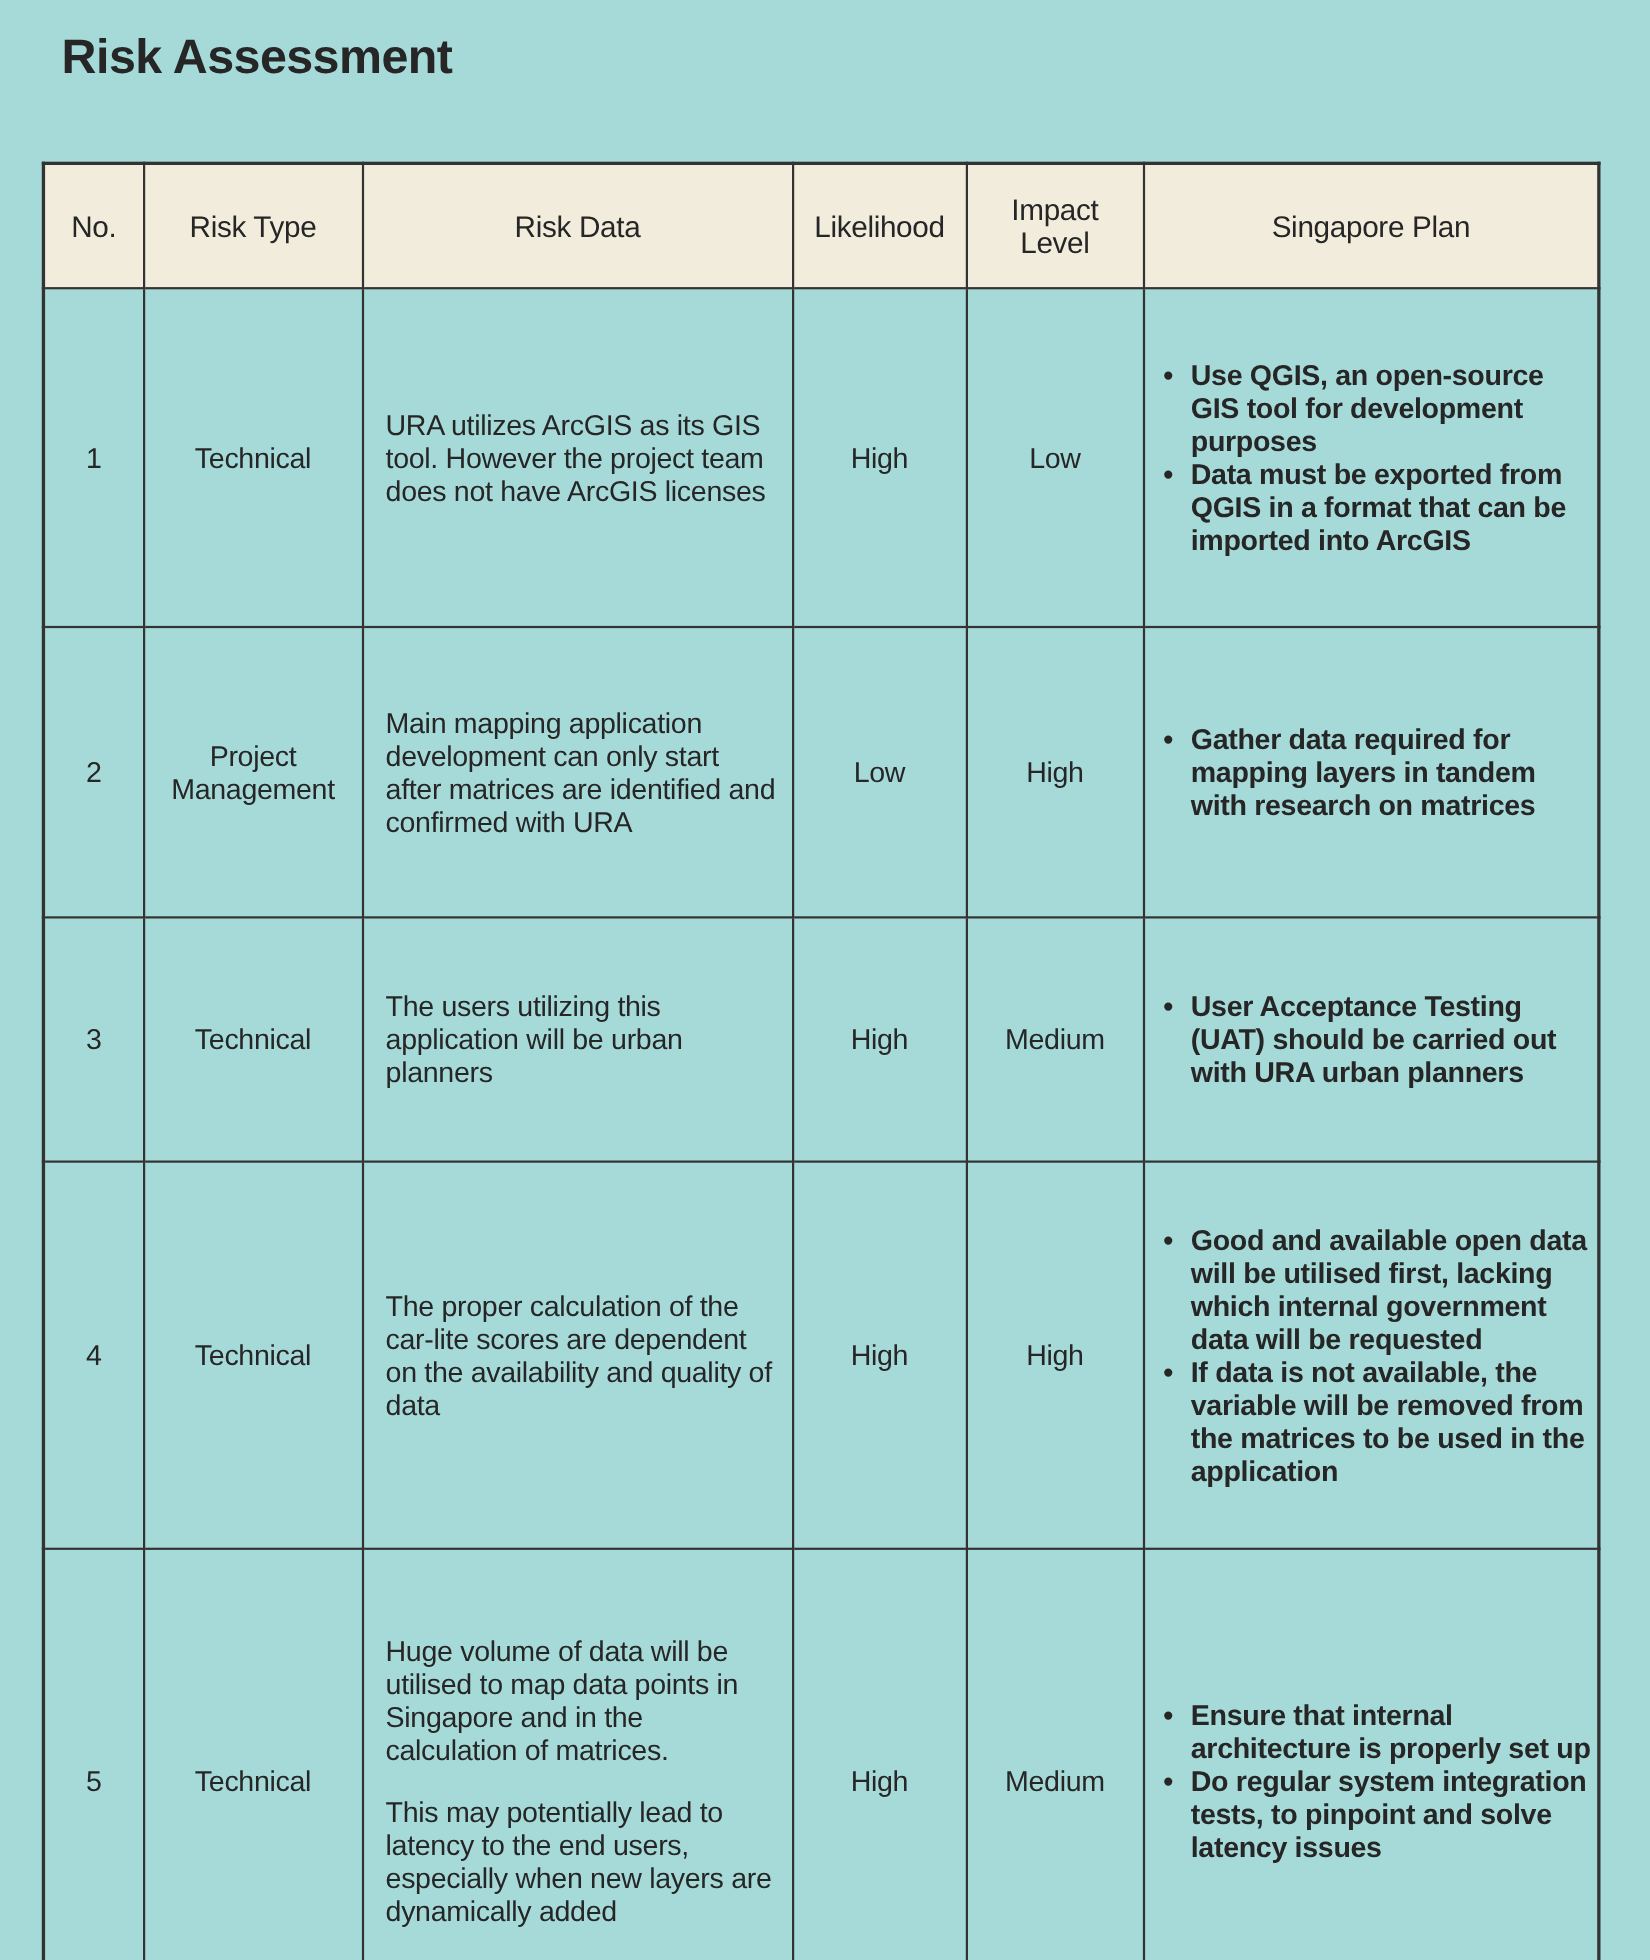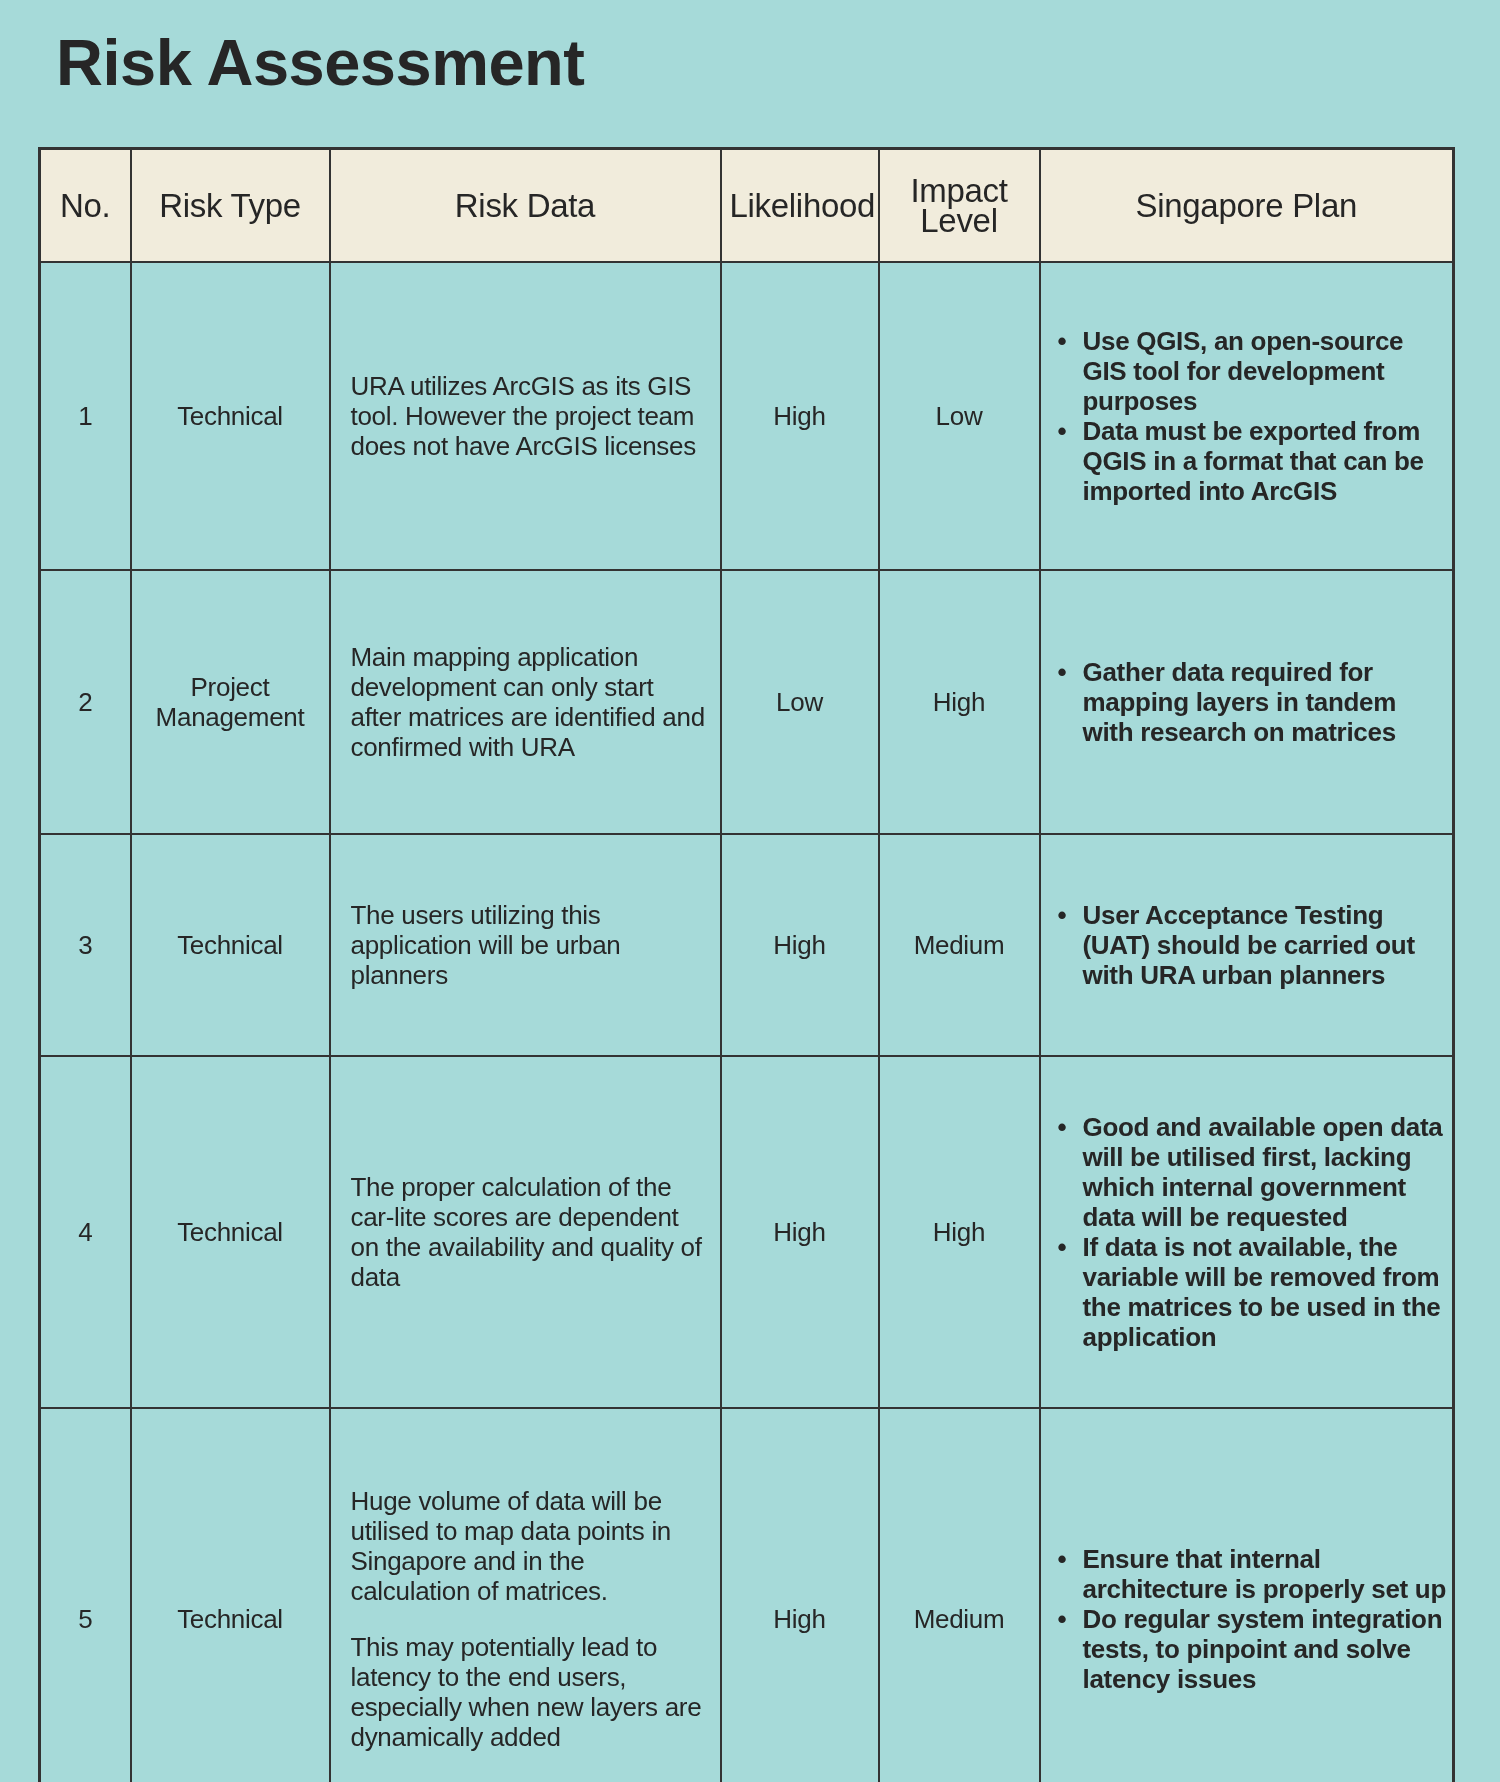--- a/index.html
+++ b/index.html
@@ -14,21 +14,21 @@
     background:var(--background);
     font-family:"Liberation Sans", sans-serif;
     color:var(--text);
     position:relative;
     overflow:hidden;
   }
   .page-title{
     position:absolute;
     left:56px;top:30px;
     margin:0;
-    font-size:65px;
+    font-size:44px;
     font-weight:600;
     letter-spacing:-0.5px;
     line-height:1;
     color:var(--text);
   }
   table.risk-table{
     position:absolute;
     left:38px;top:147px;
     width:1414px;
     border-collapse:collapse;
@@ -39,21 +39,21 @@
     border:2px solid var(--border);
     vertical-align:middle;
     font-size:26px;
     letter-spacing:-0.3px;
     line-height:30px;
     padding:0;
   }
   .risk-table thead th{
     background:var(--header_bg);
     font-weight:400;
-    font-size:33px;
+    font-size:27px;
     text-align:center;
     height:103px;
     padding:4px 8px;
   }
   .risk-table td{background:var(--background);}
   tr.row-1 td{height:286px;}
   tr.row-2 td{height:242px;margin-top:24px;}
   tr.row-3 td{height:200px;}
   tr.row-4 td{height:330px;}
   tr.row-5 td{height:400px;}

